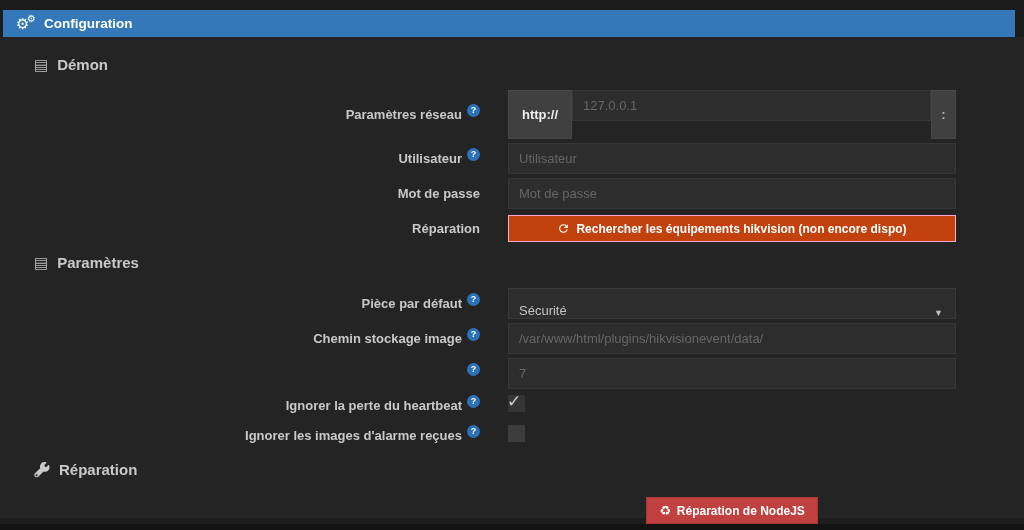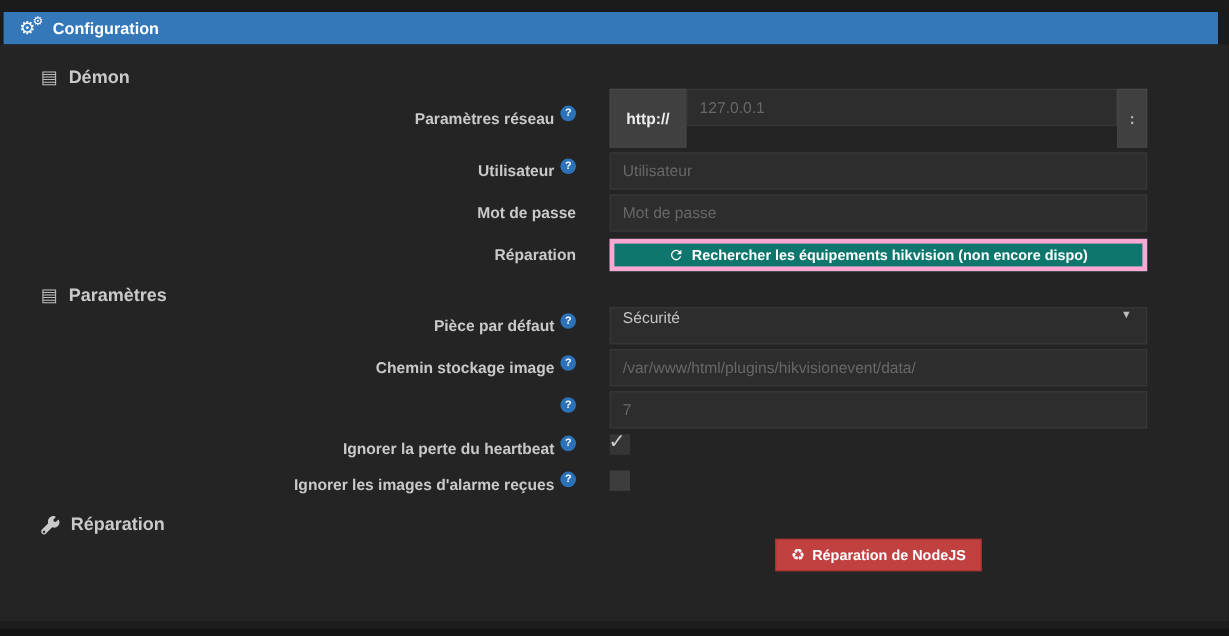--- a/index.html
+++ b/index.html
@@ -43,21 +43,21 @@
     font-weight: bold;
   }
   .section-heading .sec-icon {
     color: #bdbdbd;
     font-size: 15px;
     margin-right: 9px;
     line-height: 17px;
   }
   .section-heading .sec-icon svg { display: block; }
 
-  .form-area { }
+  .form-area { margin-top: 16px; }
 
   .form-row {
     display: flex;
     align-items: center;
     min-height: 31px;
     margin-bottom: 4px;
   }
   .form-row.short { min-height: 24px; margin-bottom: 6px; }
 
   .label-col {
@@ -123,41 +123,41 @@
     font-weight: bold;
     color: #ffffff;
     cursor: pointer;
     display: inline-flex;
     align-items: center;
     justify-content: center;
     font-family: "Liberation Sans", "DejaVu Sans", sans-serif;
   }
   .btn-blue {
     width: 100%;
-    background: #0f766e;
-    border: 4px solid #f9a8d4;
+    background: #c2410c;
+    border: 1px solid #f9a8d4;
   }
   .btn-red {
     background: #c14141;
     border: 1px solid #a83434;
     padding: 0 12px;
   }
   .btn .btn-icon { margin-right: 6px; display: inline-flex; align-items: center; }
   .btn .btn-icon svg { display: block; }
   .recycle-glyph { font-size: 13px; margin-right: 6px; }
 
   .select {
     width: 100%;
     height: 31px;
     background: #2d2d2d;
     border: 1px solid #383838;
     color: #c4c4c4;
     font-size: 13px;
     display: flex;
-    align-items: flex-start;
+    align-items: flex-end;
     padding: 0 12px 0 10px;
     cursor: pointer;
   }
   .select .select-value { flex: 1; }
   .select .caret { font-size: 9px; color: #bdbdbd; }
 
   .checkbox {
     width: 17px; height: 17px;
     background: #3d3d3d;
     display: inline-block;

